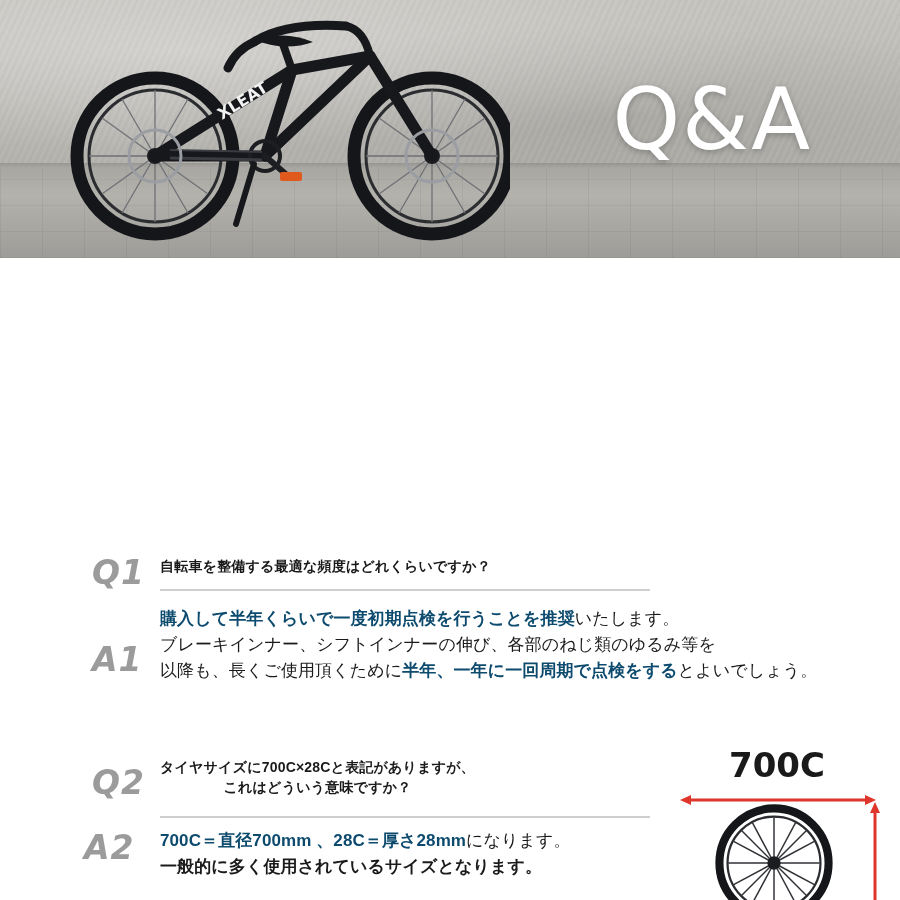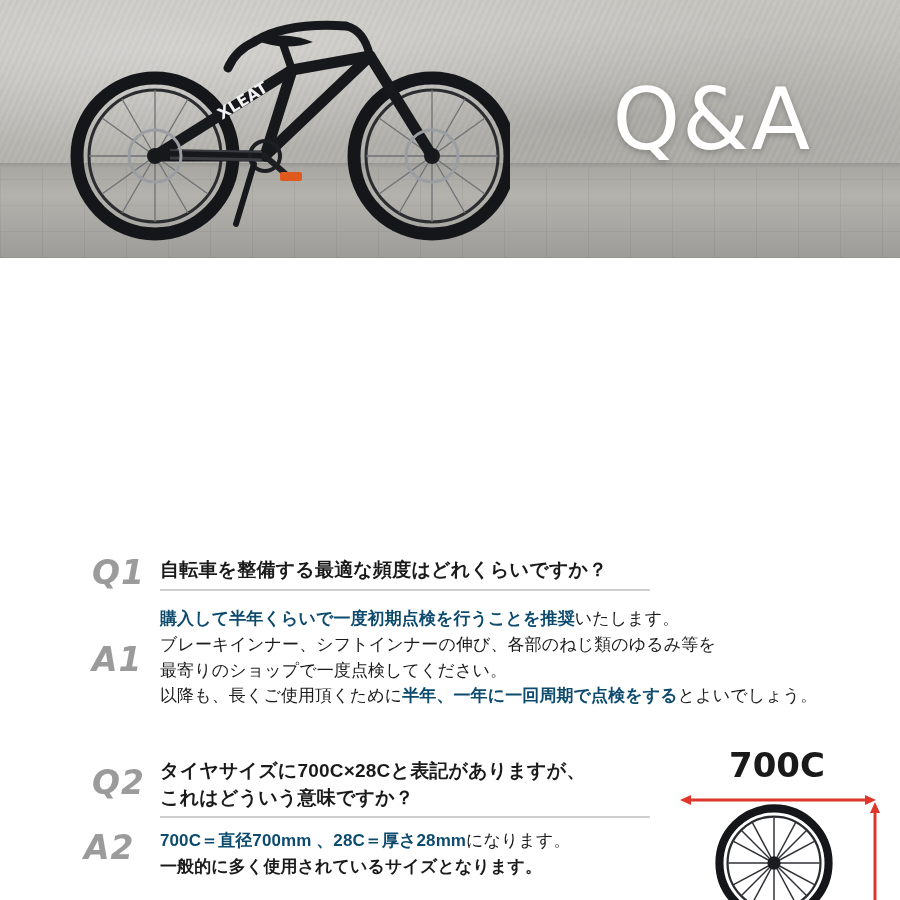--- a/index.html
+++ b/index.html
@@ -79,24 +79,25 @@
     font-family:"DejaVu Sans",sans-serif;
     font-weight:bold;font-style:italic;
     font-size:33px;color:#9b9b9b;
     letter-spacing:1px;
     line-height:1;
     white-space:nowrap;
   }
 
   .qtext{
     position:absolute;
-    font-size:19px;font-weight:bold;color:#1a1a1a;
+    font-size:14px;font-weight:bold;color:#1a1a1a;
     line-height:1.42;
     letter-spacing:.2px;
     white-space:nowrap;
+    text-align:center;
   }
   .atext{
     position:absolute;
     font-size:17px;color:#1a1a1a;
     line-height:1.52;
     letter-spacing:.1px;
     white-space:nowrap;
   }
   .atext .b{font-weight:bold;}
   .atext .rb{color:#0c4a6e;font-weight:bold;}
@@ -211,21 +212,20 @@
     <div class="qlabel" style="left:92px;top:298px;">Q1</div>
     <div class="qtext" style="left:160px;top:299px;">
       <span class="line">自転車を整備する最適な頻度はどれくらいですか？</span>
     </div>
     <div class="underline" style="left:160px;top:331px;width:490px;"></div>
 
     <div class="alabel" style="left:92px;top:385px;">A1</div>
     <div class="atext" style="left:160px;top:348px;">
       <span class="line"><span class="rb">購入して半年くらいで一度初期点検を行うことを推奨</span><span>いたします。</span></span>
       <span class="line"><span>ブレーキインナー、シフトインナーの伸び、各部のねじ類のゆるみ等を</span></span>
-      <span class="line"><span>最寄りのショップで一度点検してください。</span></span>
       <span class="line"><span>以降も、長くご使用頂くために</span><span class="rb">半年、一年に一回周期で点検をする</span><span>とよいでしょう。</span></span>
     </div>
   </div>
 
   <div class="block">
     <div class="qlabel" style="left:92px;top:508px;">Q2</div>
     <div class="qtext" style="left:160px;top:500px;">
       <span class="line">タイヤサイズに700C×28Cと表記がありますが、</span>
       <span class="line">これはどういう意味ですか？</span>
     </div>

